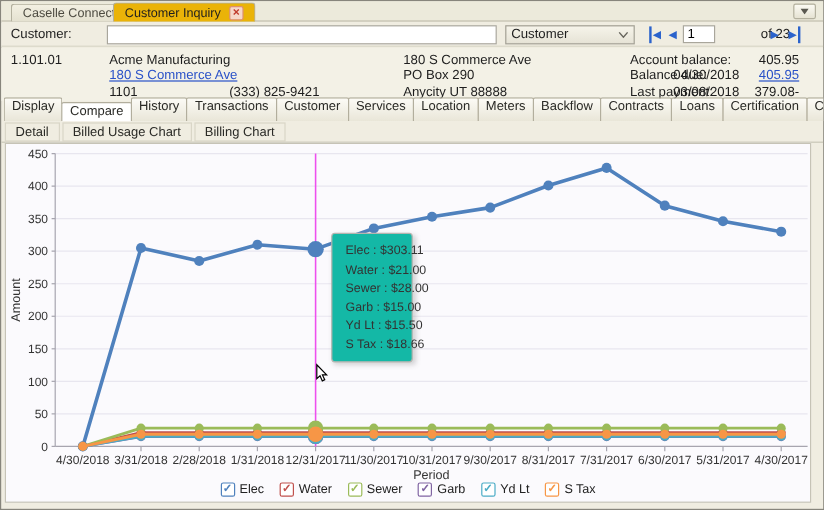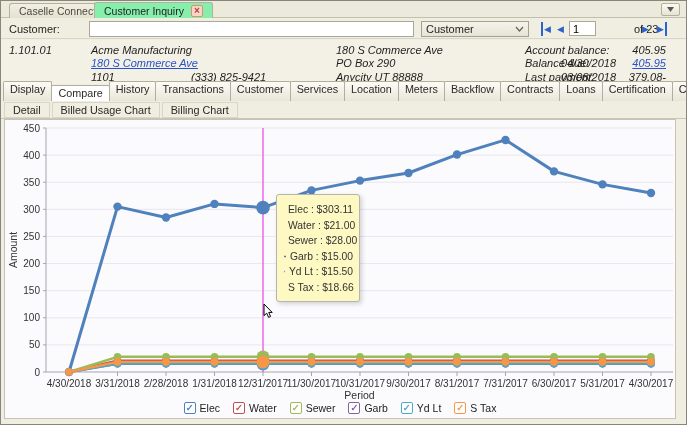--- a/index.html
+++ b/index.html
@@ -10,21 +10,21 @@
     background:#f0ede1; border:1px solid #87857c; overflow:hidden;
     font-size:11px; color:#1e1e1e;
   }
   
   .tabbar { position:absolute; left:0; top:0; width:100%; height:17px;
     background:#eceadb; border-bottom:1px solid #c2bfae; }
   .app-tab { position:absolute; top:2px; height:15px; display:flex; align-items:center;
     padding:0 9px; font-size:10.5px; border:1px solid #b3b09e; border-bottom:none;
     border-radius:3px 3px 0 0; cursor:default; }
   .app-tab.inactive { left:8px; background:linear-gradient(#f3f0e2,#e4e1d0); color:#4c4a40; }
-  .app-tab.active { left:93px; top:1px; height:16px; background:#86efac; color:#1e1e1e; }
+  .app-tab.active { left:93px; top:1px; height:16px; background:#eab308; color:#1e1e1e; }
   .close-box { display:inline-block; margin-left:7px; width:12px; height:12px; line-height:10px;
     text-align:center; font-size:10px; font-weight:bold; color:#c0392b;
     background:#f6d7ca; border:1px solid #dd9070; border-radius:2px; cursor:pointer; }
   .tab-overflow-btn { position:absolute; right:6px; top:2px; width:19px; height:13px;
     background:linear-gradient(#fbfaf3,#e6e3d3); border:1px solid #b3b09e; border-radius:2px;
     display:flex; align-items:center; justify-content:center; cursor:pointer; }
   
   .toolbar { position:absolute; left:0; top:18px; width:100%; height:20px;
     background:#f0ede1; border-bottom:1px solid #d9d6c7; }
   .toolbar .lbl { position:absolute; left:8px; top:4px; }
@@ -35,21 +35,21 @@
     display:flex; align-items:center; padding:0 4px; cursor:pointer; }
   .combo .combo-val { flex:1; }
   .nav-btn { position:absolute; top:3px; color:#2b63cc; font-size:9px; line-height:14px; cursor:pointer; }
   .nav-bar-l { border-left:2px solid #2b63cc; padding-left:1px; }
   .nav-bar-r { border-right:2px solid #2b63cc; padding-right:1px; }
   .page-input { position:absolute; left:568px; top:2px; width:27px; height:15px;
     border:1px solid #a9a69b; background:#fff; font:11px "Liberation Sans",sans-serif;
     text-align:left; padding:0 3px; }
   .of-label { position:absolute; left:621px; top:4px;margin-left:12px; }
   
-  .info { position:absolute; left:0; top:39px; width:100%; height:44px; background:#f3f1e6;font-style:italic; }
+  .info { position:absolute; left:0; top:39px; width:100%; height:44px; background:#f3f1e6; }
   .info span { position:absolute; white-space:nowrap; }
   .link { color:#2a52c8; text-decoration:underline; cursor:pointer; }
   .amt { text-align:right;margin-left:20px; }
   
   .main-tabs { position:absolute; left:0; top:84px; width:100%; height:16px;
     display:flex; align-items:flex-end; padding-left:2px; }
   .tab { height:20px; padding:1px 6px 0 6px; font-size:10.8px; white-space:nowrap;
     border:1px solid #b2ae9d; border-bottom:none; border-radius:2px 2px 0 0; margin-right:-1px;
     background:linear-gradient(#fcfbf6,#e9e6d8); cursor:pointer; color:#2a2a26; }
   .tab.active { background:#fff; height:16px; position:relative; z-index:2; }
@@ -61,22 +61,22 @@
   .subtab.active { border:1px solid #82807a; background:#fff; box-shadow:0 0 0 1px #fff inset; }
   
   .chart-panel { position:absolute; left:3px; top:118px; width:672px; height:300px;
     background:#fbfafd; border:1px solid #c6c3b6; }
   .chart-panel svg { display:block; }
   .legend { position:absolute; left:0; top:282px; width:100%; display:flex;
     justify-content:center; gap:13px; align-items:center; }
   .leg-item { display:flex; align-items:center; gap:4px; font-size:10.5px; color:#222; }
   .leg-box { width:12px; height:12px; border:1px solid; border-radius:2px; background:#fff;
     font-size:9.5px; line-height:10px; text-align:center; font-weight:bold; cursor:pointer; }
-  .tooltip { position:absolute; left:271px; top:74px; width:84px;
-    background:#fef9c3; border:1px solid #b5b4b0; border-radius:3px;
+  .tooltip { position:absolute; left:271px; top:74px; width:68px;
+    background:#14b8a6; border:1px solid #b5b4b0; border-radius:3px;
     box-shadow:2px 2px 4px rgba(90,90,90,.25); padding:7px 6px 6px 7px; z-index:5; }
   .tt-row { display:flex; align-items:center; gap:4px; height:15.5px; font-size:10.3px; color:#333;
     white-space:nowrap; }
 </style>
 </head>
 <body>
 
 <div class="window">
 
   <div class="tabbar">

